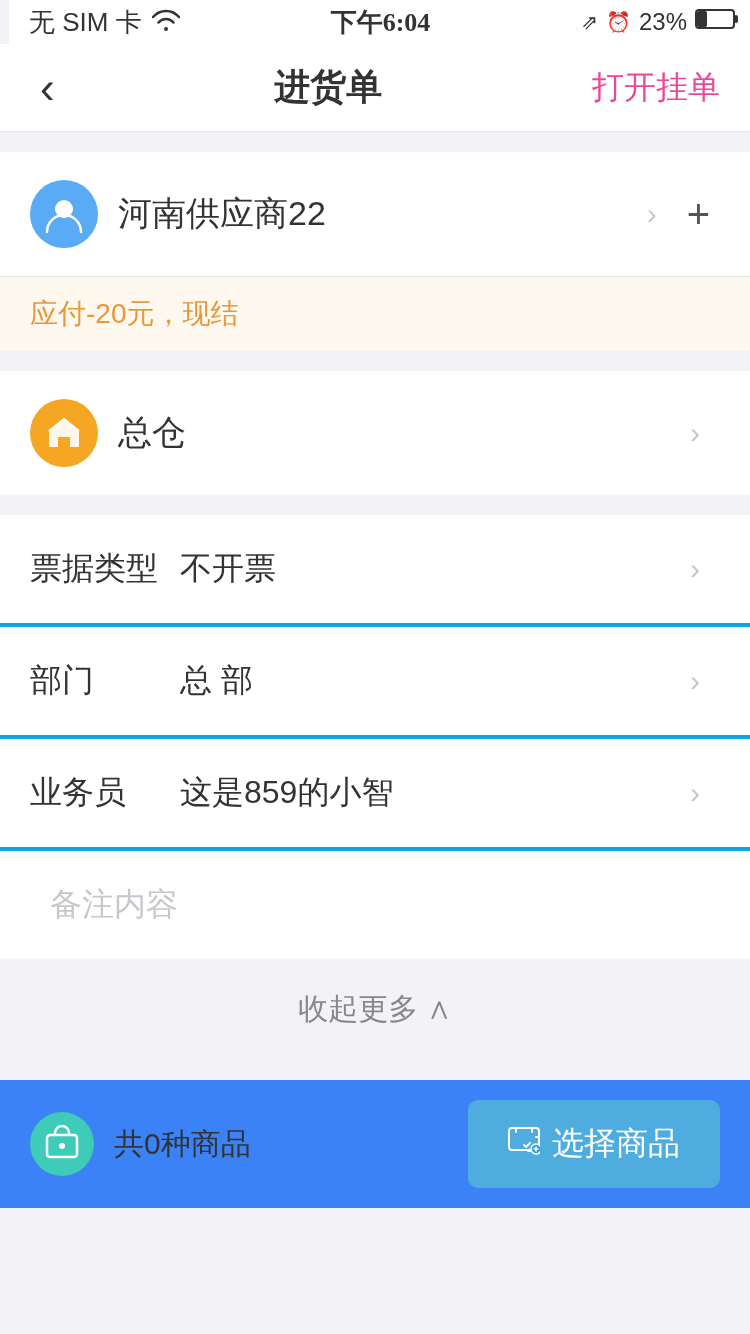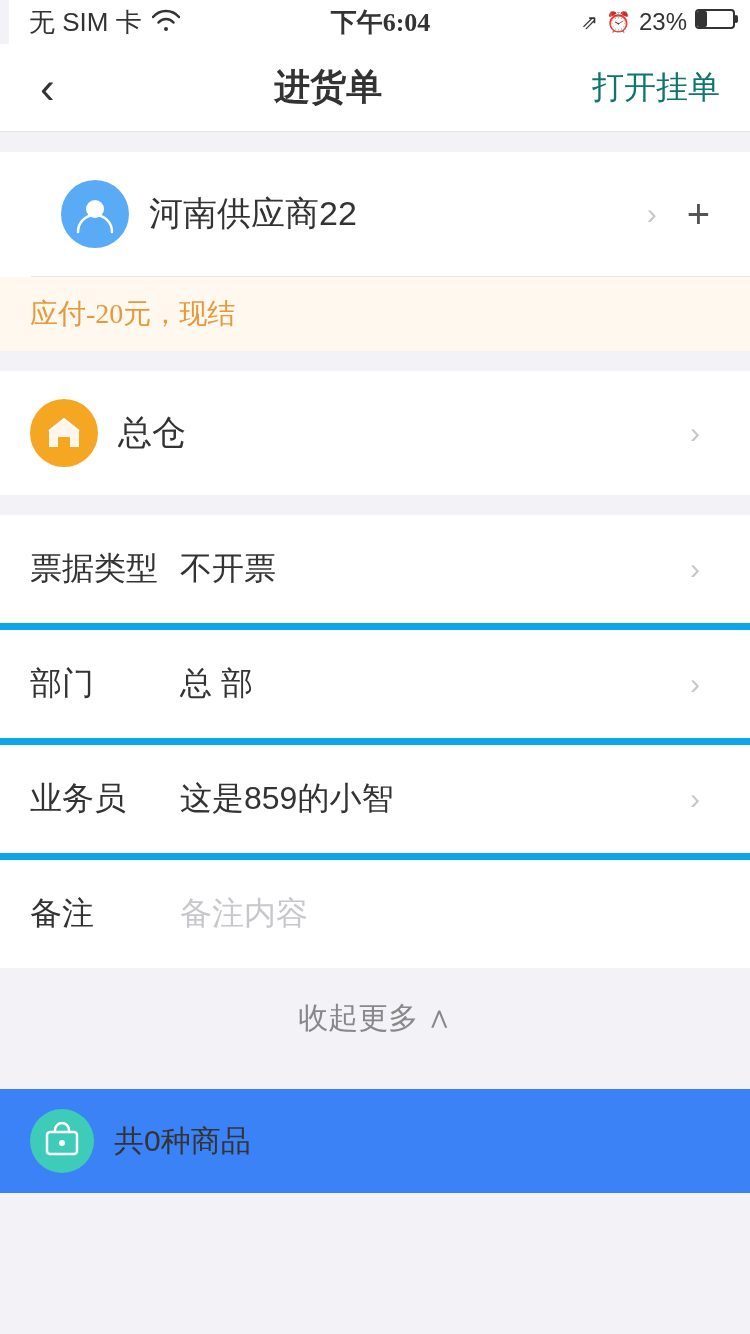--- a/index.html
+++ b/index.html
@@ -64,21 +64,21 @@
       cursor: pointer;
       padding: 10px;
     }
     .nav-title {
       font-size: 36px;
       font-weight: 700;
       color: #333;
     }
     .nav-action {
       font-size: 32px;
-      color: #0f766e;
+      color: #ec4899;
       cursor: pointer;
     }
 
     
     .section-gap {
       height: 20px;
       background: #f2f2f7;
     }
 
     
@@ -86,21 +86,20 @@
       background: #fff;
       margin-bottom: 0;
     }
 
     
     .supplier-row {
       display: flex;
       align-items: center;
       padding: 28px 30px;
       border-bottom: 1px solid #e5e5ea;
-      margin-left: 31px;
     }
     .supplier-avatar {
       width: 68px;
       height: 68px;
       border-radius: 50%;
       background: #5aabf5;
       display: flex;
       align-items: center;
       justify-content: center;
       margin-right: 20px;
@@ -126,21 +125,20 @@
       cursor: pointer;
       padding: 0 10px;
     }
 
     
     .notice-bar {
       background: #fef8ee;
       padding: 18px 30px;
       font-size: 28px;
       color: #e8973a;
-      font-family: Liberation Serif, serif;
     }
 
     
     .warehouse-row {
       display: flex;
       align-items: center;
       padding: 28px 30px;
     }
     .warehouse-icon-wrap {
       width: 68px;
@@ -169,21 +167,21 @@
     }
 
     
     .form-card {
       background: #fff;
     }
     .form-row {
       display: flex;
       align-items: center;
       padding: 32px 30px;
-      border-bottom: 7px solid #0ea5e9;
+      border-bottom: 4px solid #0ea5e9;
       min-height: 90px;
     }
     .form-row:last-child {
       border-bottom: none;
     }
     .form-label {
       font-size: 32px;
       color: #333;
       width: 130px;
       flex-shrink: 0;
@@ -344,35 +342,47 @@
     <span class="chevron-right">›</span>
   </div>
 
   <div class="form-row">
     <span class="form-label">业务员</span>
     <span class="form-value">这是859的小智</span>
     <span class="chevron-right">›</span>
   </div>
 
   <div class="form-row">
-    <span class="form-label">备注</span>
     <span class="form-placeholder">备注内容</span>
   </div>
 </div>
 
 <div class="collapse-bar">
   <span>收起更多 ∧</span>
 </div>
 
 <div class="section-gap2"></div>
 
 <div class="bottom-bar">
   <div class="product-icon-wrap">
     <svg viewBox="0 0 38 38" fill="none">
       <rect x="4" y="10" width="30" height="22" rx="3" stroke="white" stroke-width="2.5"></rect>
       <path d="M12 10V8a7 7 0 0 1 14 0v2" stroke="white" stroke-width="2.5" stroke-linecap="round"></path>
       <circle cx="19" cy="21" r="3" fill="white"></circle>
     </svg>
   </div>
   <span class="product-count">共0种商品</span>
+  <button class="select-btn">
+    <span class="select-btn-icon">
+      <svg width="32" height="28" viewBox="0 0 32 28" fill="none">
+        <rect x="1" y="1" width="30" height="22" rx="3" stroke="white" stroke-width="2"></rect>
+        <path d="M8 1v4M24 1v4" stroke="white" stroke-width="2" stroke-linecap="round"></path>
+        <path d="M22 16l-4 4-2-2" stroke="white" stroke-width="2" stroke-linecap="round" stroke-linejoin="round"></path>
+        <path d="M28 10h4v14H20" stroke="white" stroke-width="2" stroke-linecap="round"></path>
+        <circle cx="28" cy="22" r="5" fill="#3a9ed4" stroke="white" stroke-width="1.5"></circle>
+        <path d="M26 22h4M28 20v4" stroke="white" stroke-width="1.5" stroke-linecap="round"></path>
+      </svg>
+    </span>
+    <span>选择商品</span>
+  </button>
 </div>
 
 <div class="page-bg"></div>
 
 </body></html>

